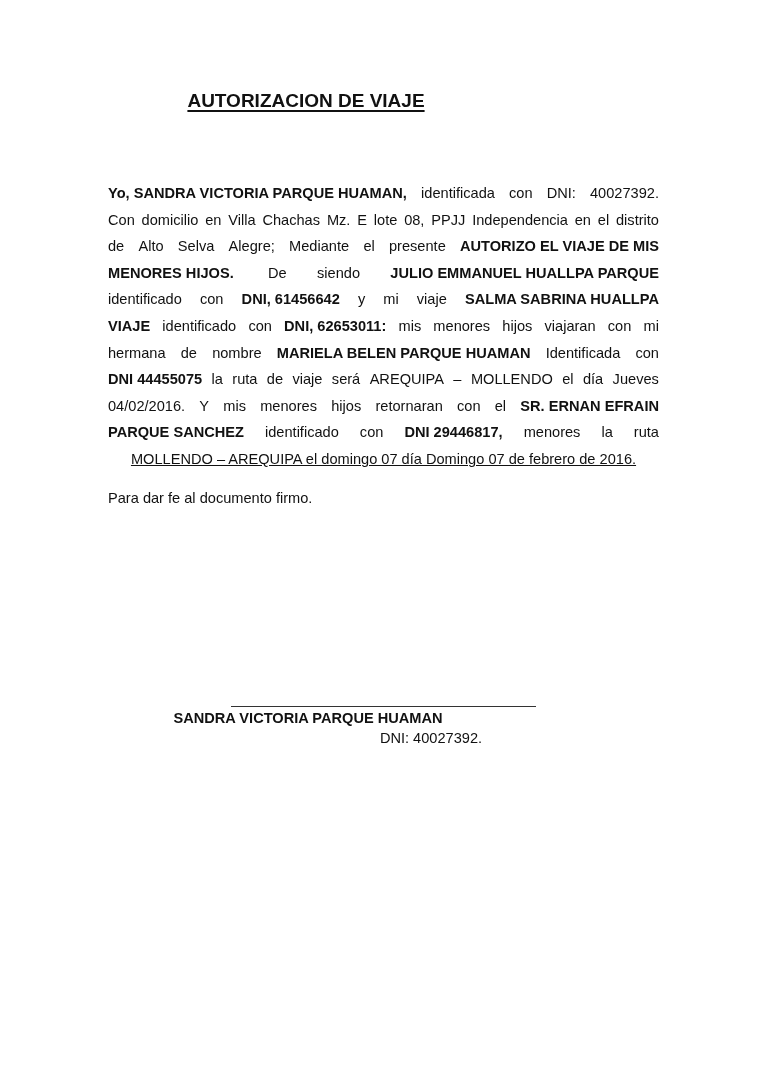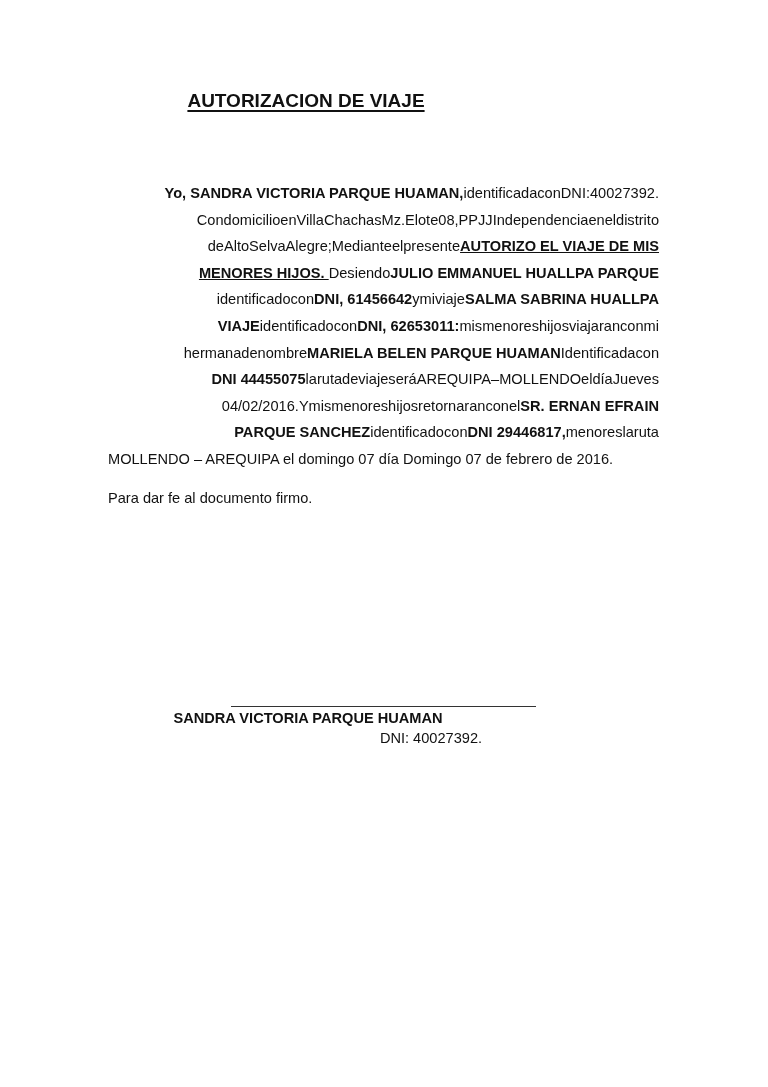--- a/index.html
+++ b/index.html
@@ -2,25 +2,25 @@
 <html><head>
 <meta charset="utf-8">
 <style>
   html, body { margin: 0; padding: 0; background: #ffffff; }
   body { width: 768px; height: 1087px; position: relative; overflow: hidden;
          font-family: "Liberation Sans", sans-serif; color: #111; }
   .title { position: absolute; left: 0; width: 612px; top: 90px; text-align: center;
            font-size: 19px; font-weight: bold; }
   .title span { text-decoration: underline; text-underline-offset: 3px; text-decoration-thickness: 2px; }
   .body { position: absolute; left: 108px; width: 551px; top: 180px; font-size: 14.6px; }
-  .line { height: 26.6px; line-height: 26.6px; white-space: nowrap; display: flex; justify-content: flex-end; }
-  .line.left { justify-content: flex-start; gap: 4px; }
+  .line { height: 26.6px; line-height: 26.6px; white-space: nowrap; display: flex; justify-content: space-between; }
+  .line.left { justify-content: center; gap: 4px; text-decoration: underline; }
   .line span { display: inline-block; }
   b { font-weight: bold; }
-  .u { text-decoration: underline; }
+  .u { }
   .para2 { position: absolute; left: 108px; top: 490px; font-size: 14.6px; }
   .sigline { position: absolute; left: 231px; width: 305px; top: 706px; border-top: 1px solid #333; }
   .signame { position: absolute; left: 0; width: 616px; top: 710px; text-align: center; font-weight: bold; font-size: 14.6px; }
   .sigdni { position: absolute; left: 0; width: 768px; top: 730px; text-align: center; font-size: 14.6px; margin-left: 47px; }
 </style>
 </head>
 <body>
 
 <div class="title"><span>AUTORIZACION DE VIAJE</span></div>
 

